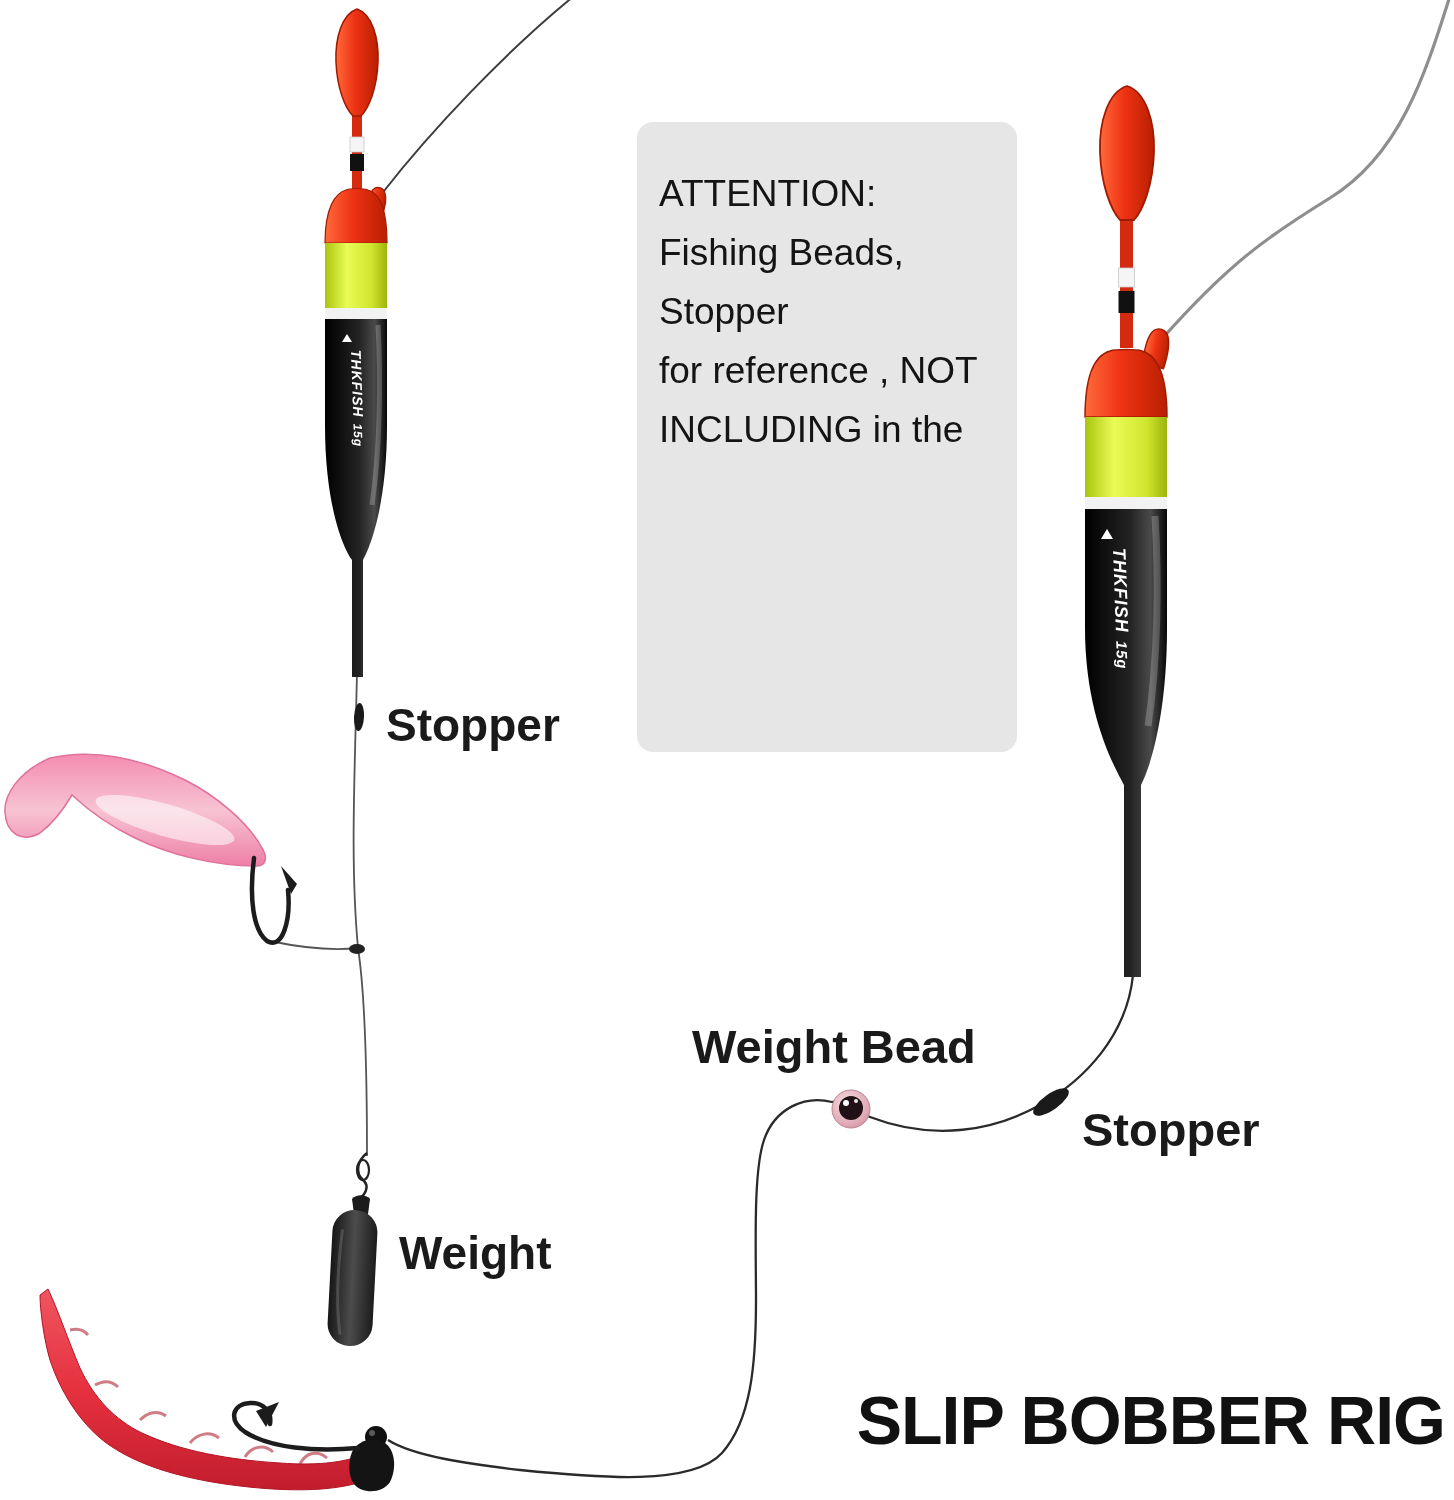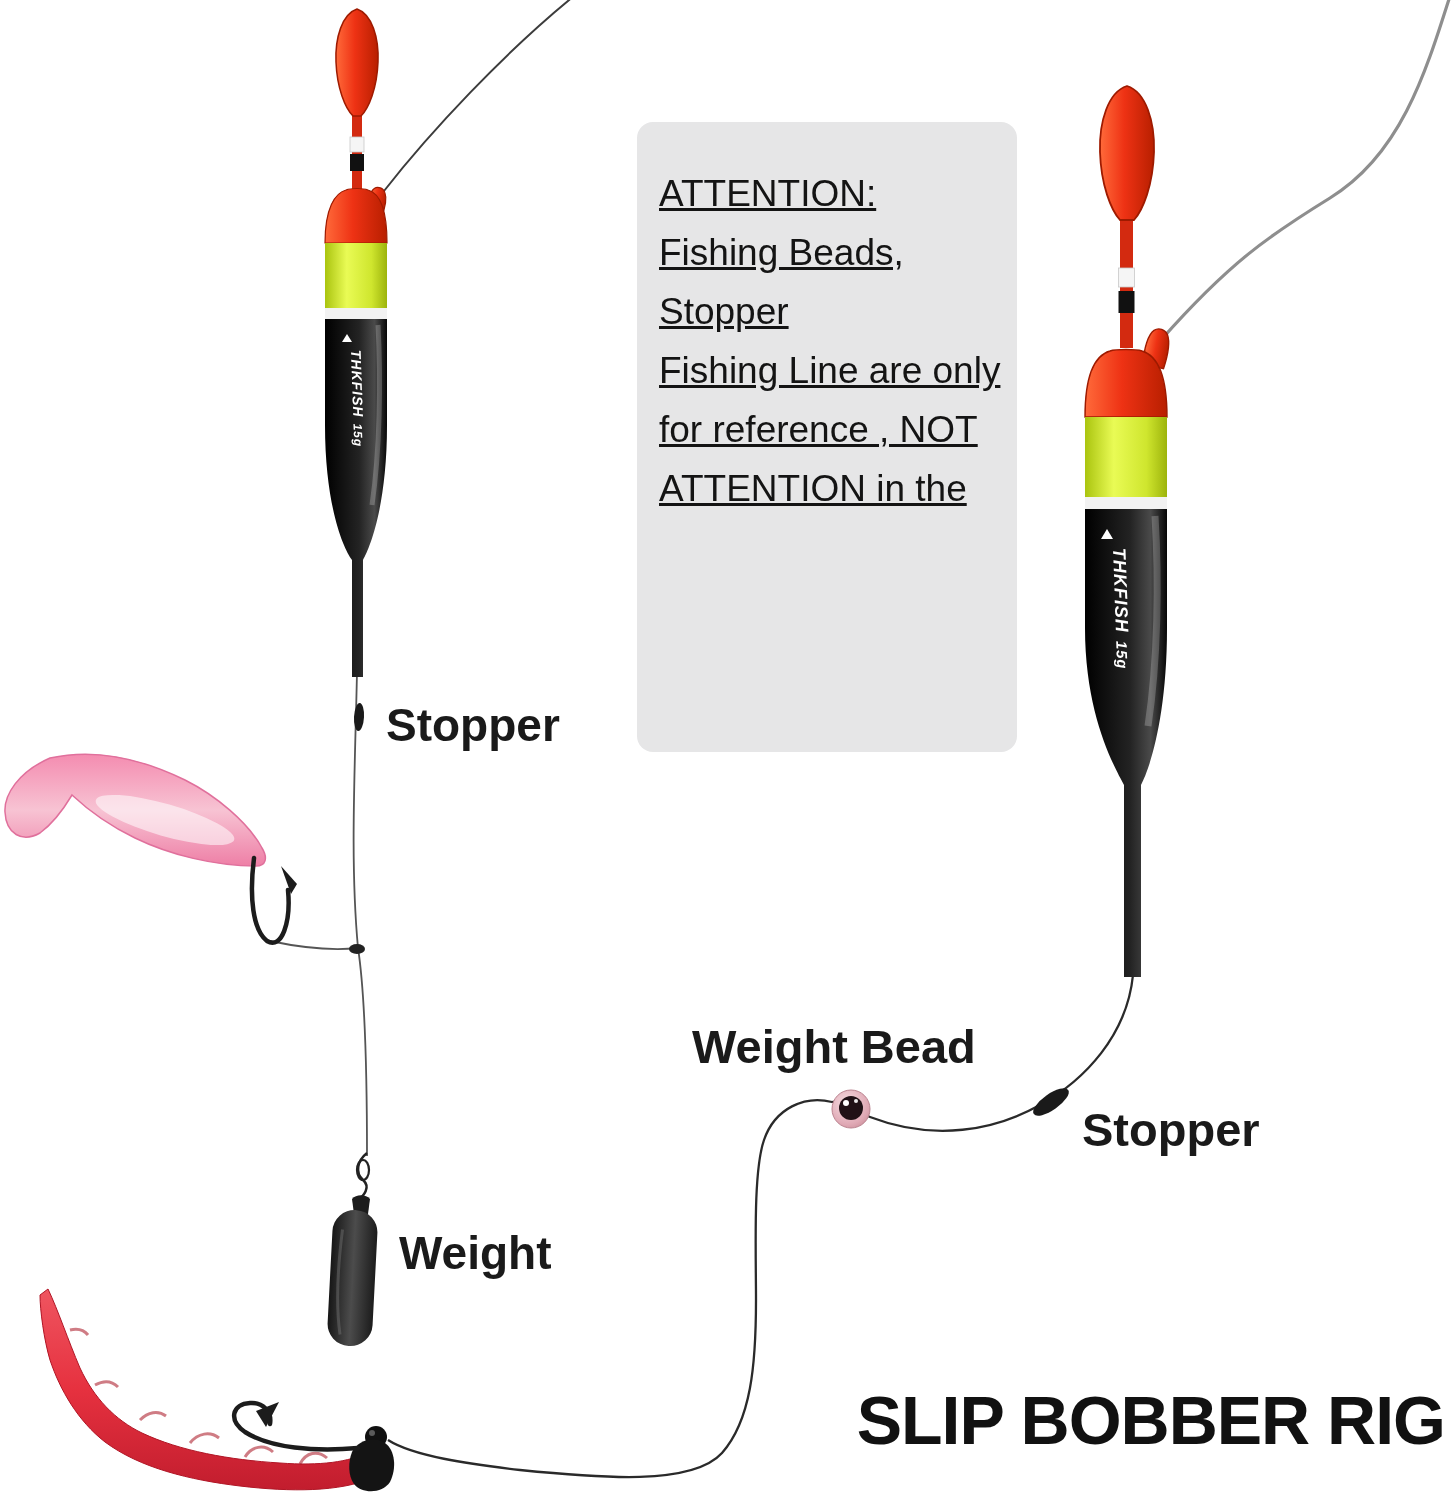--- a/index.html
+++ b/index.html
@@ -11,21 +11,21 @@
   .label{
     position:absolute;font-weight:bold;color:#1a1a1a;font-size:46px;line-height:1;
     white-space:nowrap;letter-spacing:0px;
   }
   .attention-box{
     position:absolute;left:637px;top:122px;width:380px;height:630px;
     background:#e6e6e7;border-radius:16px;box-sizing:border-box;
     padding:42px 18px 0 22px;
   }
   .attention-box .att-line{
-    font-size:37px;line-height:59px;color:#141414;font-weight:400;white-space:nowrap;text-decoration:underline;
+    font-size:37px;line-height:59px;color:#141414;font-weight:400;white-space:nowrap;
   }
   .main-title{
     position:absolute;right:9px;top:1381px;font-weight:bold;font-size:68px;
     letter-spacing:-1px;color:#111;white-space:nowrap;margin-left:24px;
   }
   .brand-text{
     font-style:italic;font-weight:bold;fill:#ffffff;letter-spacing:1px;
     font-family:"Liberation Sans", sans-serif;
   }
 </style>
@@ -167,23 +167,22 @@
     <g>
       <path d="M358,1448 C315,1452 270,1448 245,1432 C228,1420 232,1404 250,1403 C263,1402 272,1412 270,1424" fill="none" stroke="#1c1c1c" stroke-width="4.5" stroke-linecap="round"></path>
       <polygon points="266,1427 279,1402 256,1411" fill="#1c1c1c"></polygon>
     </g>
   </svg>
 
   <div class="attention-box">
     <div class="att-line">ATTENTION:</div>
     <div class="att-line">Fishing Beads,</div>
     <div class="att-line">Stopper</div>
-    <div class="att-line">Fishing Line are only</div>
     <div class="att-line">for reference , NOT</div>
-    <div class="att-line">ATTENTION in the</div>
+    <div class="att-line">INCLUDING in the</div>
   </div>
 
   <div class="label" style="left:386px;top:702px;">Stopper</div>
   <div class="label" style="left:692px;top:1023px;font-size:47px;">Weight Bead</div>
   <div class="label" style="left:1082px;top:1106px;font-size:47px;">Stopper</div>
   <div class="label" style="left:399px;top:1230px;">Weight</div>
 
   <div class="main-title">SLIP BOBBER RIG</div>
 
 </div>

